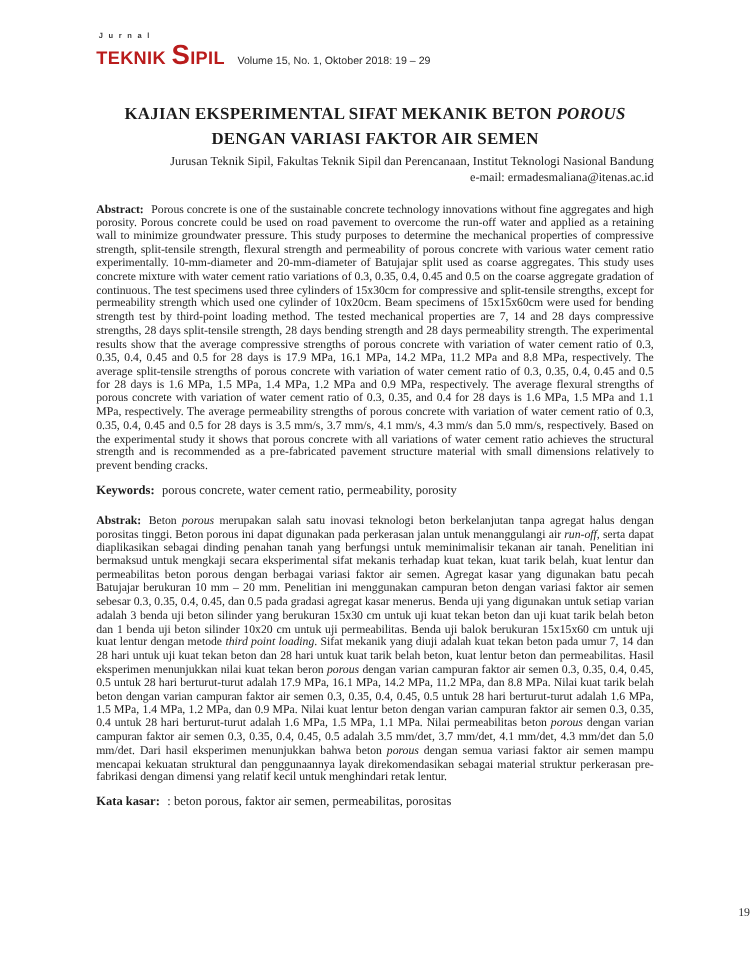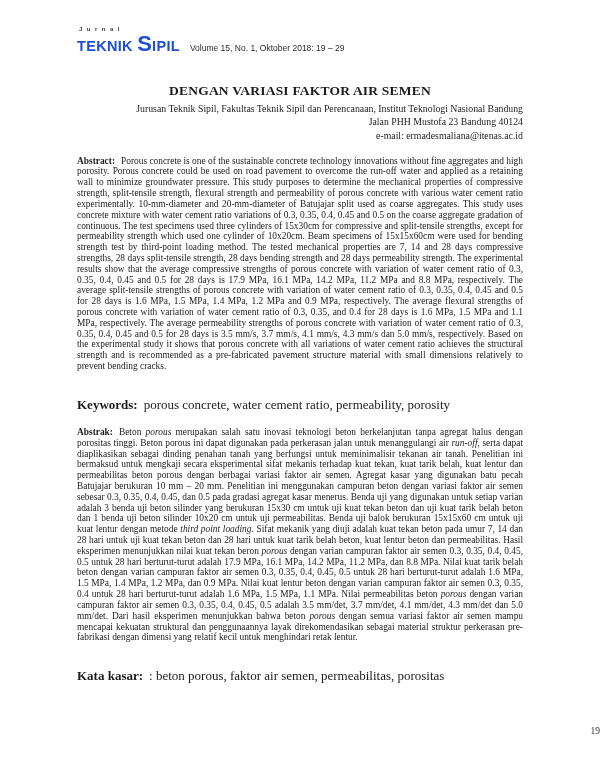--- a/index.html
+++ b/index.html
@@ -18,21 +18,21 @@
   .header-row { display: flex; align-items: flex-end; }
   .logo { display: inline-block; }
   .logo-top {
     font-family: "Liberation Sans", sans-serif;
     font-size: 6px; font-weight: bold; letter-spacing: 4.5px;
     color: #3a3a3a; margin-left: 2px; margin-bottom: 1px;
   }
   .logo-main {
     font-family: "Liberation Sans", sans-serif;
     font-weight: bold; font-size: 14.5px; line-height: 1;
-    letter-spacing: 0.3px; color: #1d4ed8;
+    letter-spacing: 0.3px; color: #b91c1c;
     white-space: nowrap;
   }
   .logo-s { font-size: 22px; }
   .volume {
     font-family: "Liberation Sans", sans-serif;
     font-size: 8.5px; color: #2a2a2a;
     margin-left: 10px; padding-bottom: 2px;
     white-space: nowrap;
     text-align: right;
   }
@@ -48,21 +48,21 @@
     font-weight: bold; font-size: 10.8px;
   }
   .affiliation { text-align: right; font-size: 9.8px; line-height: 1.34; margin-top: 1px; }
 
   
   .para {
     margin-top: 14px;
     font-size: 9.4px; line-height: 1.15;
     text-align: justify;
   }
-  .kw-line { margin-top: 25px; font-size: 13px; }
+  .kw-line { margin-top: 8px; font-size: 10px; }
   .label { font-weight: bold; margin-right: 6px; }
 
   .page-number {
     position: absolute; bottom: 40px; left: 0;
     width: 100%; text-align: right; font-size: 9.5px; color: #333;
   }
 </style>
 </head>
 <body>
 
@@ -71,27 +71,27 @@
 
     <div class="header-row">
       <div class="logo">
         <div class="logo-top">Jurnal</div>
         <div class="logo-main"><span>TEKNIK</span> <span class="logo-s">S</span><span>IPIL</span></div>
       </div>
       <div class="volume">Volume 15, No. 1, Oktober 2018: 19 – 29</div>
     </div>
 
     <div class="title">
+      <div><span>KAJIAN EKSPERIMENTAL SIFAT MEKANIK BETON </span><i>POROUS</i></div>
       <div>DENGAN VARIASI FAKTOR AIR SEMEN</div>
     </div>
 
 
     <div class="affiliation">
       <div>Jurusan Teknik Sipil, Fakultas Teknik Sipil dan Perencanaan, Institut Teknologi Nasional Bandung</div>
-      <div>Jalan PHH Mustofa 23 Bandung 40124</div>
       <div>e-mail: ermadesmaliana@itenas.ac.id</div>
     </div>
 
     <div class="para"><span class="label">Abstract:</span><span>Porous concrete is one of the sustainable concrete technology innovations without fine aggregates and high porosity. Porous concrete could be used on road pavement to overcome the run-off water and applied as a retaining wall to minimize groundwater pressure. This study purposes to determine the mechanical properties of compressive strength, split-tensile strength, flexural strength and permeability of porous concrete with various water cement ratio experimentally. 10-mm-diameter and 20-mm-diameter of Batujajar split used as coarse aggregates. This study uses concrete mixture with water cement ratio variations of 0.3, 0.35, 0.4, 0.45 and 0.5 on the coarse aggregate gradation of continuous. The test specimens used three cylinders of 15x30cm for compressive and split-tensile strengths, except for permeability strength which used one cylinder of 10x20cm. Beam specimens of 15x15x60cm were used for bending strength test by third-point loading method. The tested mechanical properties are 7, 14 and 28 days compressive strengths, 28 days split-tensile strength, 28 days bending strength and 28 days permeability strength. The experimental results show that the average compressive strengths of porous concrete with variation of water cement ratio of 0.3, 0.35, 0.4, 0.45 and 0.5 for 28 days is 17.9 MPa, 16.1 MPa, 14.2 MPa, 11.2 MPa and 8.8 MPa, respectively. The average split-tensile strengths of porous concrete with variation of water cement ratio of 0.3, 0.35, 0.4, 0.45 and 0.5 for 28 days is 1.6 MPa, 1.5 MPa, 1.4 MPa, 1.2 MPa and 0.9 MPa, respectively. The average flexural strengths of porous concrete with variation of water cement ratio of 0.3, 0.35, and 0.4 for 28 days is 1.6 MPa, 1.5 MPa and 1.1 MPa, respectively. The average permeability strengths of porous concrete with variation of water cement ratio of 0.3, 0.35, 0.4, 0.45 and 0.5 for 28 days is 3.5 mm/s, 3.7 mm/s, 4.1 mm/s, 4.3 mm/s dan 5.0 mm/s, respectively. Based on the experimental study it shows that porous concrete with all variations of water cement ratio achieves the structural strength and is recommended as a pre-fabricated pavement structure material with small dimensions relatively to prevent bending cracks.</span></div>
 
     <div class="kw-line"><span class="label">Keywords:</span><span>porous concrete, water cement ratio, permeability, porosity</span></div>
 
     <div class="para"><span class="label">Abstrak:</span><span><span>Beton </span><i>porous</i><span> merupakan salah satu inovasi teknologi beton berkelanjutan tanpa agregat halus dengan porositas tinggi. Beton porous ini dapat digunakan pada perkerasan jalan untuk menanggulangi air </span><i>run-off</i><span>, serta dapat diaplikasikan sebagai dinding penahan tanah yang berfungsi untuk meminimalisir tekanan air tanah. Penelitian ini bermaksud untuk mengkaji secara eksperimental sifat mekanis terhadap kuat tekan, kuat tarik belah, kuat lentur dan permeabilitas beton porous dengan berbagai variasi faktor air semen. Agregat kasar yang digunakan batu pecah Batujajar berukuran 10 mm – 20 mm. Penelitian ini menggunakan campuran beton dengan variasi faktor air semen sebesar 0.3, 0.35, 0.4, 0.45, dan 0.5 pada gradasi agregat kasar menerus. Benda uji yang digunakan untuk setiap varian adalah 3 benda uji beton silinder yang berukuran 15x30 cm untuk uji kuat tekan beton dan uji kuat tarik belah beton dan 1 benda uji beton silinder 10x20 cm untuk uji permeabilitas.  Benda uji balok berukuran 15x15x60 cm untuk uji kuat lentur dengan metode </span><i>third point loading</i><span>. Sifat mekanik yang diuji adalah kuat tekan beton pada umur 7, 14 dan 28 hari untuk uji kuat tekan beton dan 28 hari untuk kuat tarik belah beton, kuat lentur beton dan permeabilitas. Hasil eksperimen menunjukkan nilai kuat tekan beron </span><i>porous</i><span> dengan varian campuran faktor air semen 0.3, 0.35, 0.4, 0.45, 0.5 untuk 28 hari berturut-turut adalah 17.9 MPa, 16.1 MPa, 14.2 MPa, 11.2 MPa, dan 8.8 MPa. Nilai kuat tarik belah beton dengan varian campuran faktor air semen 0.3, 0.35, 0.4, 0.45, 0.5 untuk 28 hari berturut-turut adalah 1.6 MPa, 1.5 MPa, 1.4 MPa, 1.2 MPa, dan 0.9 MPa. Nilai kuat lentur beton dengan varian campuran faktor air semen 0.3, 0.35, 0.4 untuk 28 hari berturut-turut adalah 1.6 MPa, 1.5 MPa, 1.1 MPa. Nilai permeabilitas beton </span><i>porous</i><span> dengan varian campuran faktor air semen 0.3, 0.35, 0.4, 0.45, 0.5 adalah 3.5 mm/det, 3.7 mm/det, 4.1 mm/det, 4.3 mm/det dan 5.0 mm/det. Dari hasil eksperimen menunjukkan bahwa beton </span><i>porous</i><span> dengan semua variasi faktor air semen mampu mencapai kekuatan struktural dan penggunaannya layak direkomendasikan sebagai material struktur perkerasan pre-fabrikasi dengan dimensi yang relatif kecil untuk menghindari retak lentur.</span></span></div>
 
     <div class="kw-line"><span class="label">Kata kasar:</span><span>: beton porous, faktor air semen, permeabilitas, porositas</span></div>

